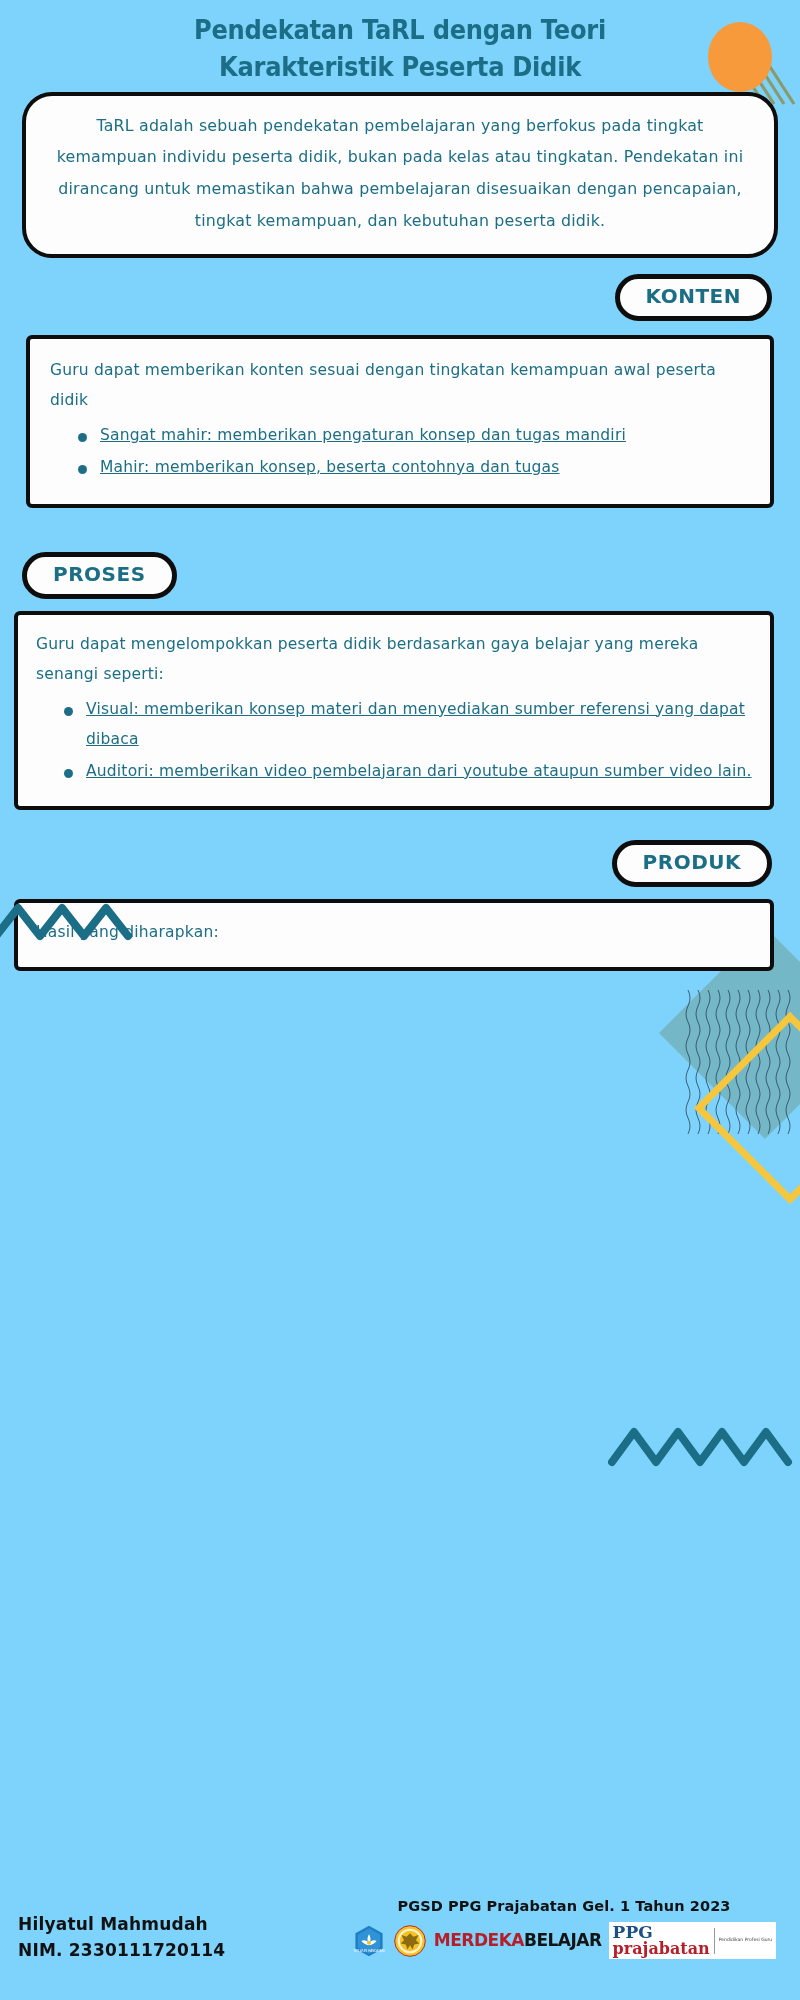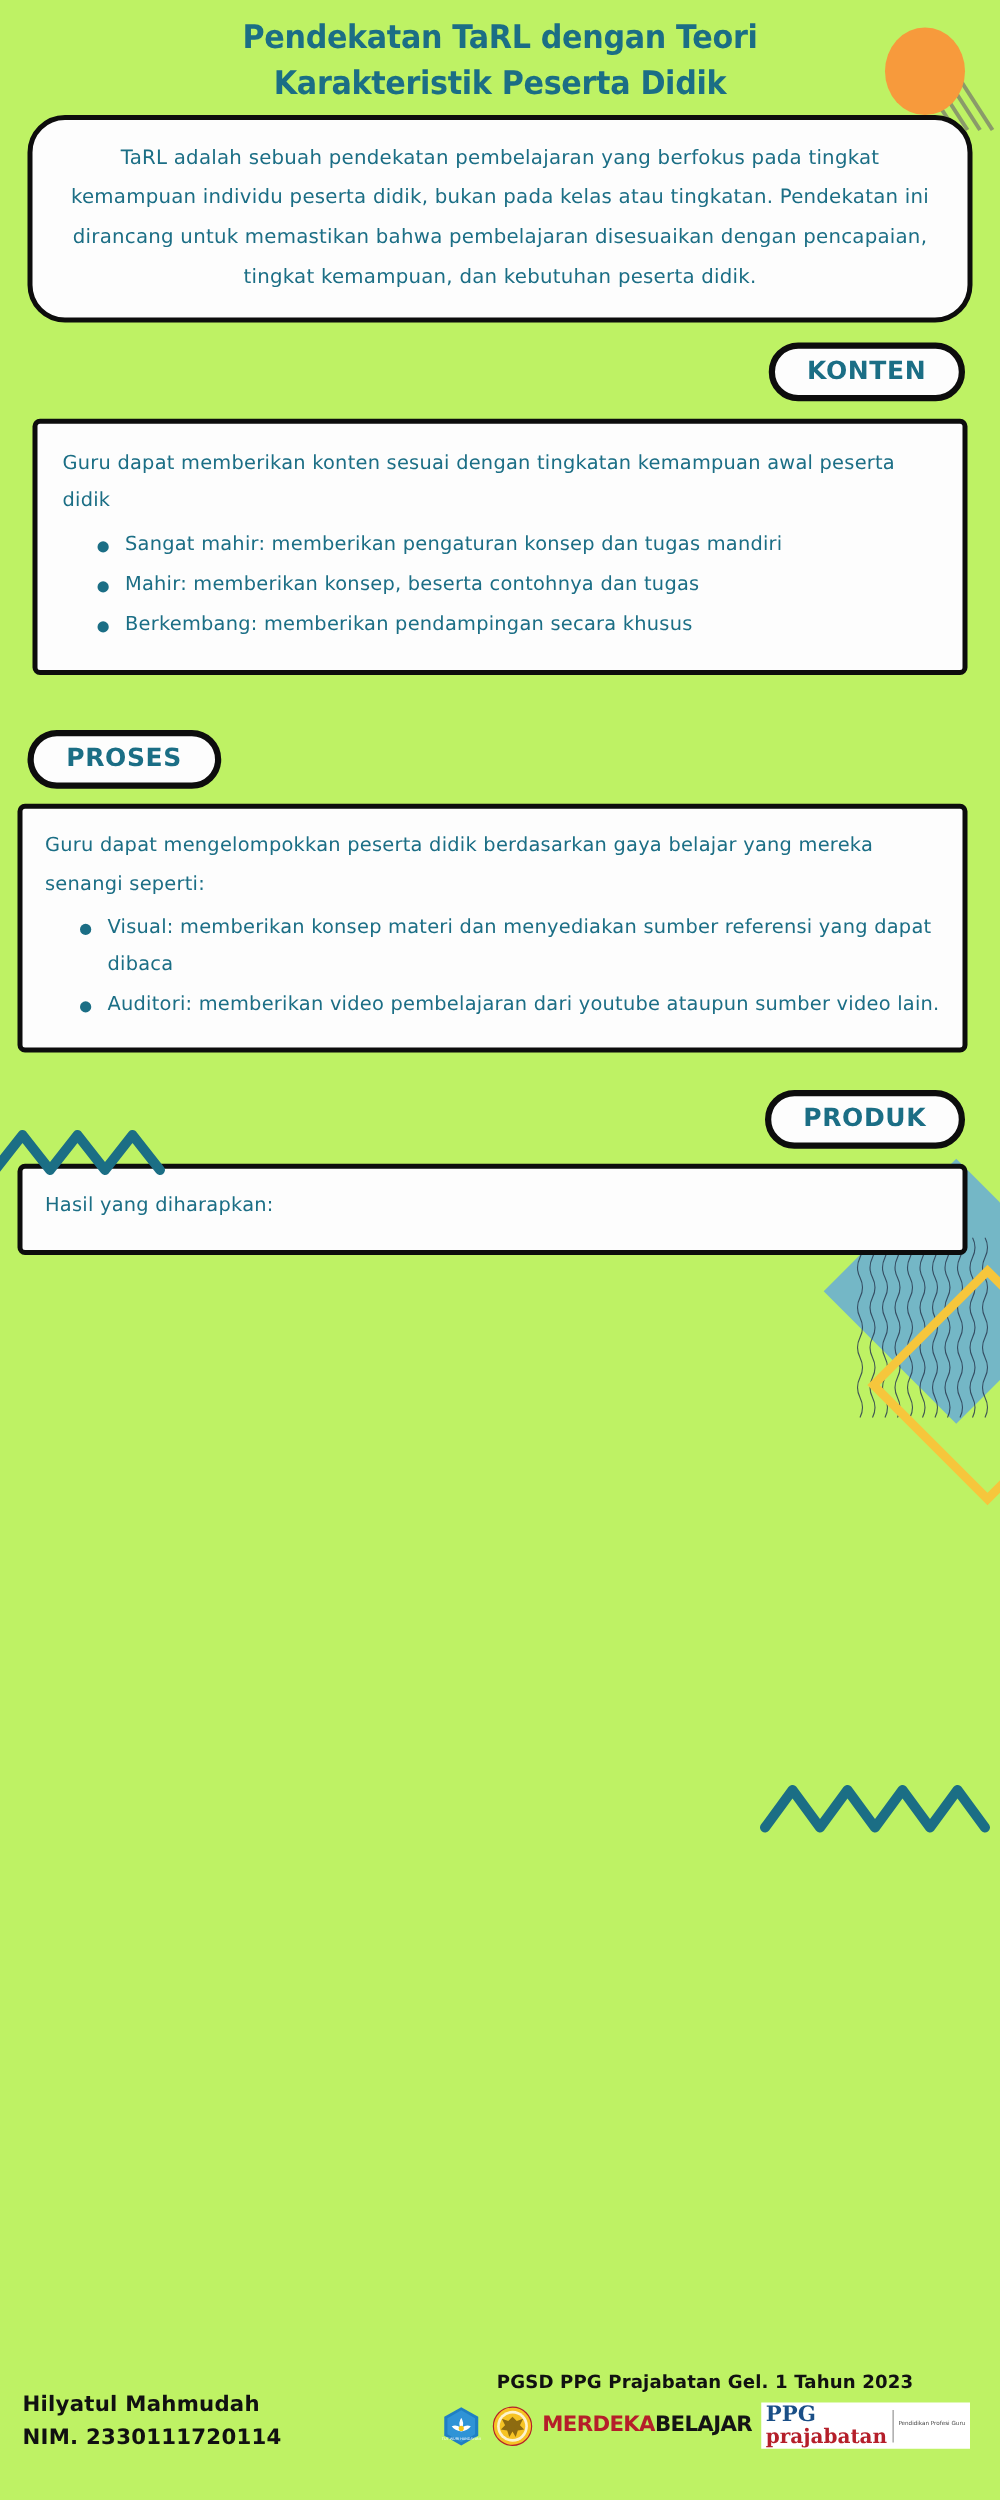--- a/index.html
+++ b/index.html
@@ -12,21 +12,21 @@
     background: #edf3f3;
     font-family: "Liberation Sans", sans-serif;
     overflow: hidden;
     position: relative;
   }
 
   #poster {
     position: relative;
     width: 800px;
     height: 2000px;
-    background: #bef264;
+    background: #7dd3fc;
     overflow: hidden;
   }
 
   
   .deco { position: absolute; pointer-events: none; }
 
   #sun-circle {
     top: 22px; right: 28px;
     width: 64px; height: 70px;
     background: #f79a3c;
@@ -131,20 +131,21 @@
   #konten-card { margin: 14px 26px 0 26px; padding: 16px 20px 20px 20px; }
   #proses-card { margin: 12px 26px 0 14px; padding: 14px 18px 18px 18px; }
   #produk-card { margin: 12px 26px 0 14px; padding: 14px 18px 18px 18px; }
 
   .lead { margin: 0 0 2px 0; }
 
   ul.bullets {
     margin: 4px 0 0 0;
     padding-left: 28px;
     list-style: none;
+    text-decoration: underline;
   }
   ul.bullets li {
     position: relative;
     margin-bottom: 2px;
     padding-left: 22px;
   }
   ul.bullets li::before {
     content: "";
     position: absolute;
     left: 0; top: 13px;
@@ -287,21 +288,20 @@
 
   <div class="pill-row-right" style="margin-top:14px;">
     <span class="pill">KONTEN</span>
   </div>
 
   <div class="card" id="konten-card">
     <div class="body-text lead">Guru dapat memberikan konten sesuai dengan tingkatan kemampuan awal peserta didik</div>
     <ul class="bullets body-text">
       <li>Sangat mahir: memberikan pengaturan konsep dan tugas mandiri</li>
       <li>Mahir: memberikan konsep, beserta contohnya dan tugas</li>
-      <li>Berkembang: memberikan pendampingan secara khusus</li>
     </ul>
   </div>
 
   <div class="pill-row-left" style="margin-top:44px;">
     <span class="pill">PROSES</span>
   </div>
 
   <div class="card" id="proses-card">
     <div class="body-text lead">Guru dapat mengelompokkan peserta didik berdasarkan gaya belajar yang mereka senangi seperti:</div>
     <ul class="bullets body-text">

